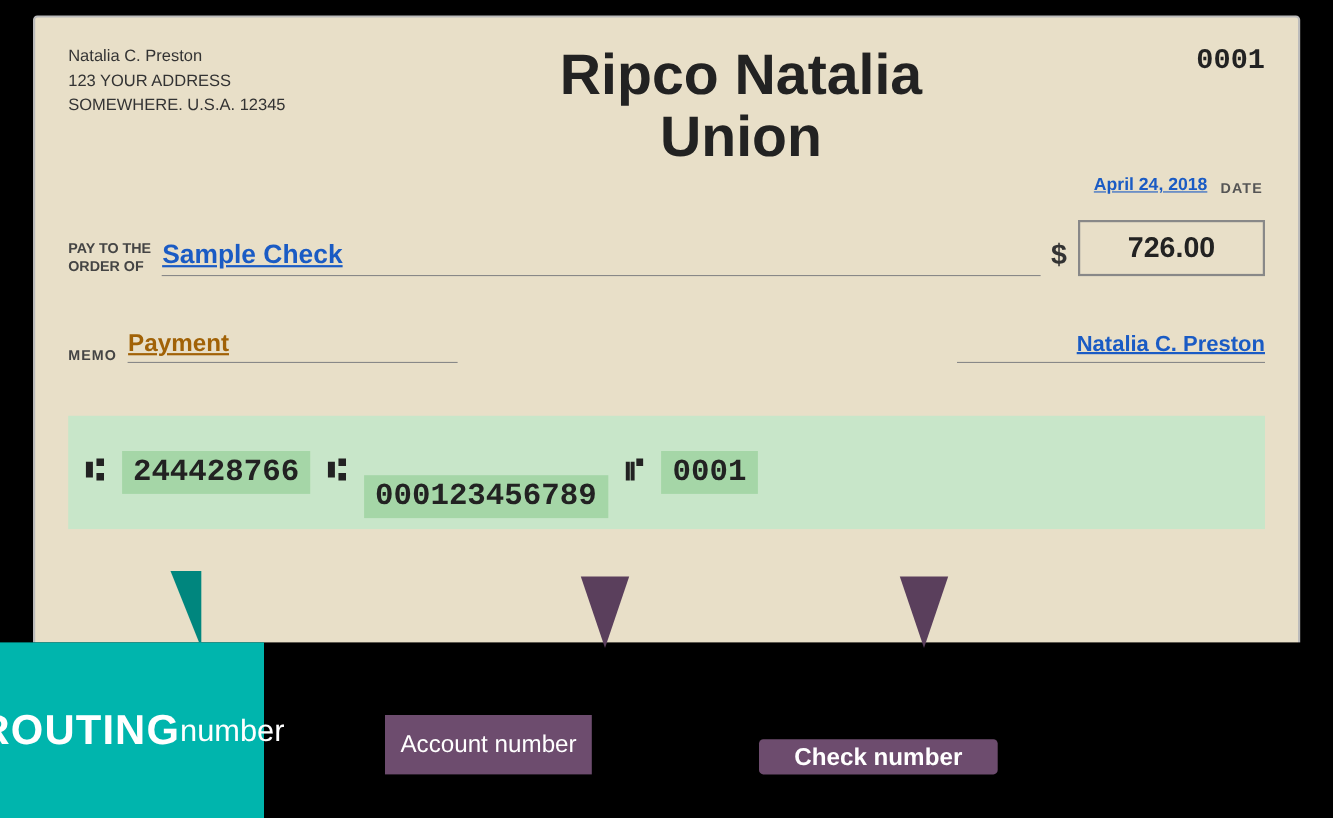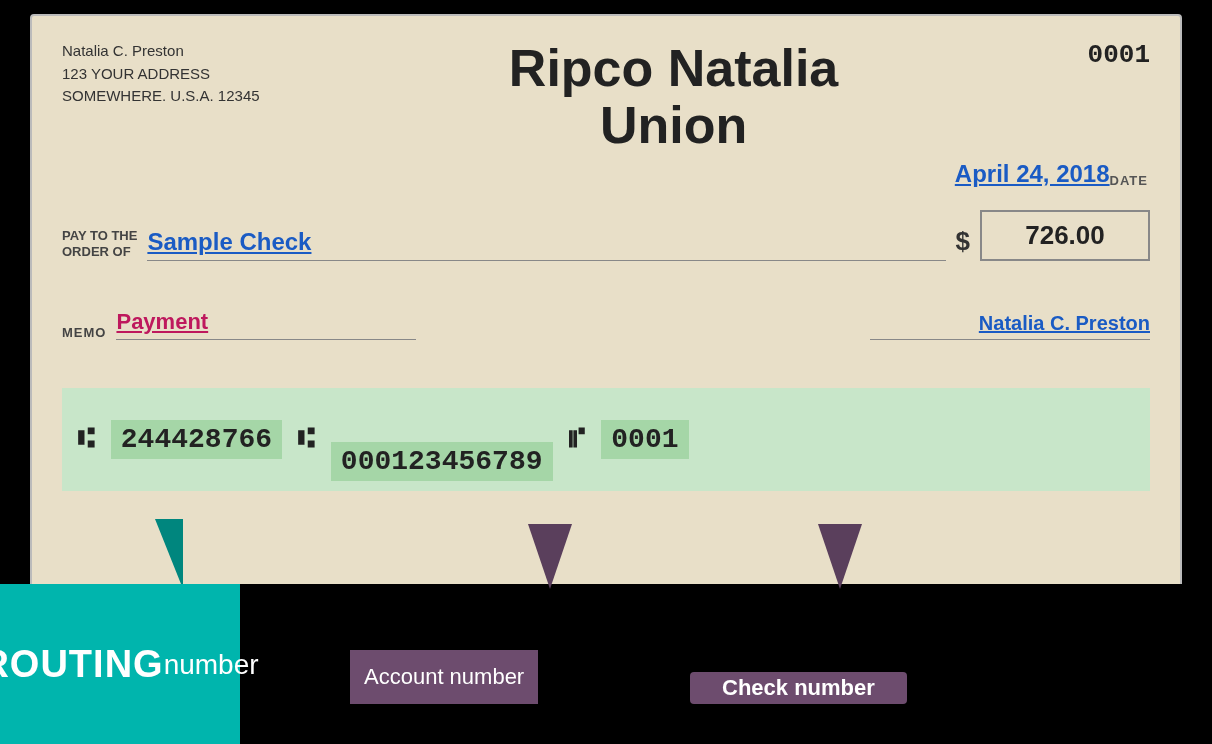--- a/index.html
+++ b/index.html
@@ -165,24 +165,25 @@
     
     .date-row {
       display: flex;
       justify-content: flex-end;
       align-items: flex-end;
       margin-top: 6px;
       padding-right: 2px;
     }
 
     .date-value {
-      font-size: 24px;
+      font-size: 16px;
       font-weight: 700;
       color: #1a5bc4;
       text-decoration: underline;
+      margin-right: 12px;
     }
 
     .date-label {
       font-size: 13px;
       color: #555;
       font-weight: 700;
       text-transform: uppercase;
       letter-spacing: 1px;
     }
 
@@ -294,21 +295,21 @@
     .memo-line {
       flex: 1;
       border-bottom: 1.5px solid #888;
       padding-bottom: 4px;
       max-width: 300px;
     }
 
     .memo-value {
       font-size: 22px;
       font-weight: 700;
-      color: #be185d;
+      color: #a16207;
       text-decoration: underline;
     }
 
     .sig-section {
       flex: 1;
       display: flex;
       justify-content: flex-end;
       align-items: flex-end;
     }
 

